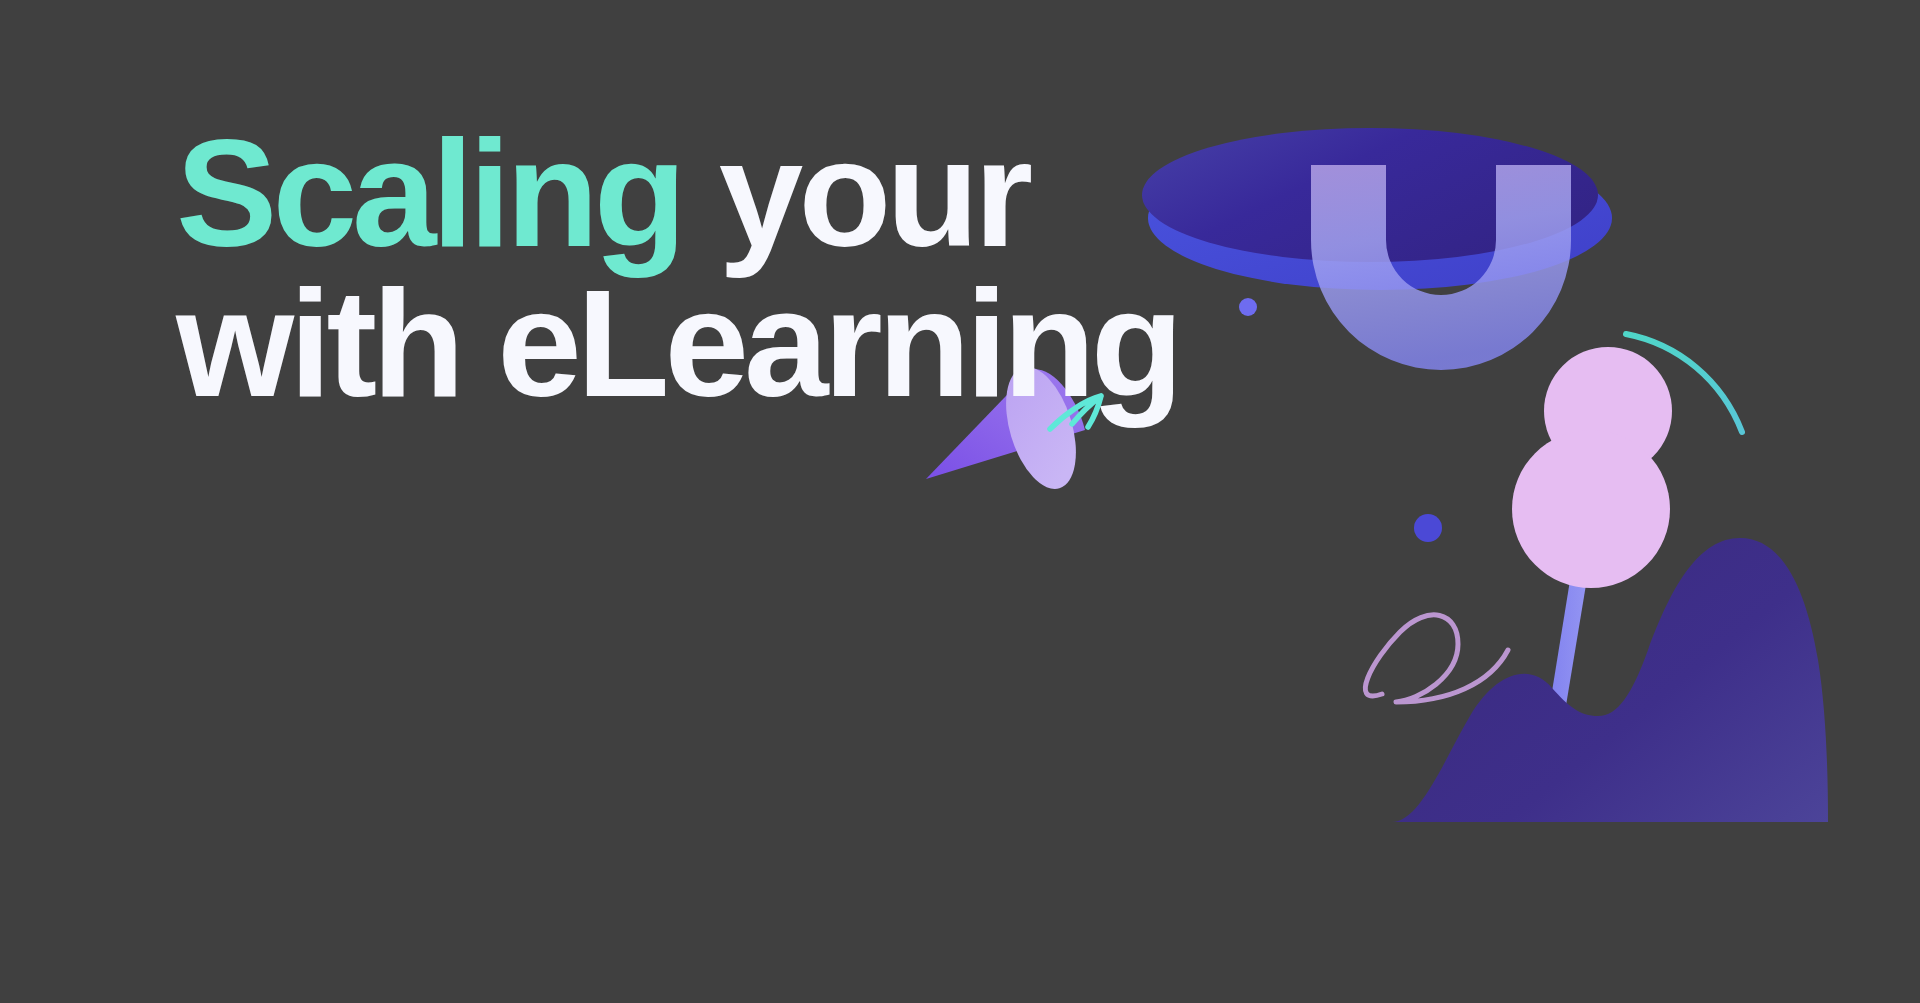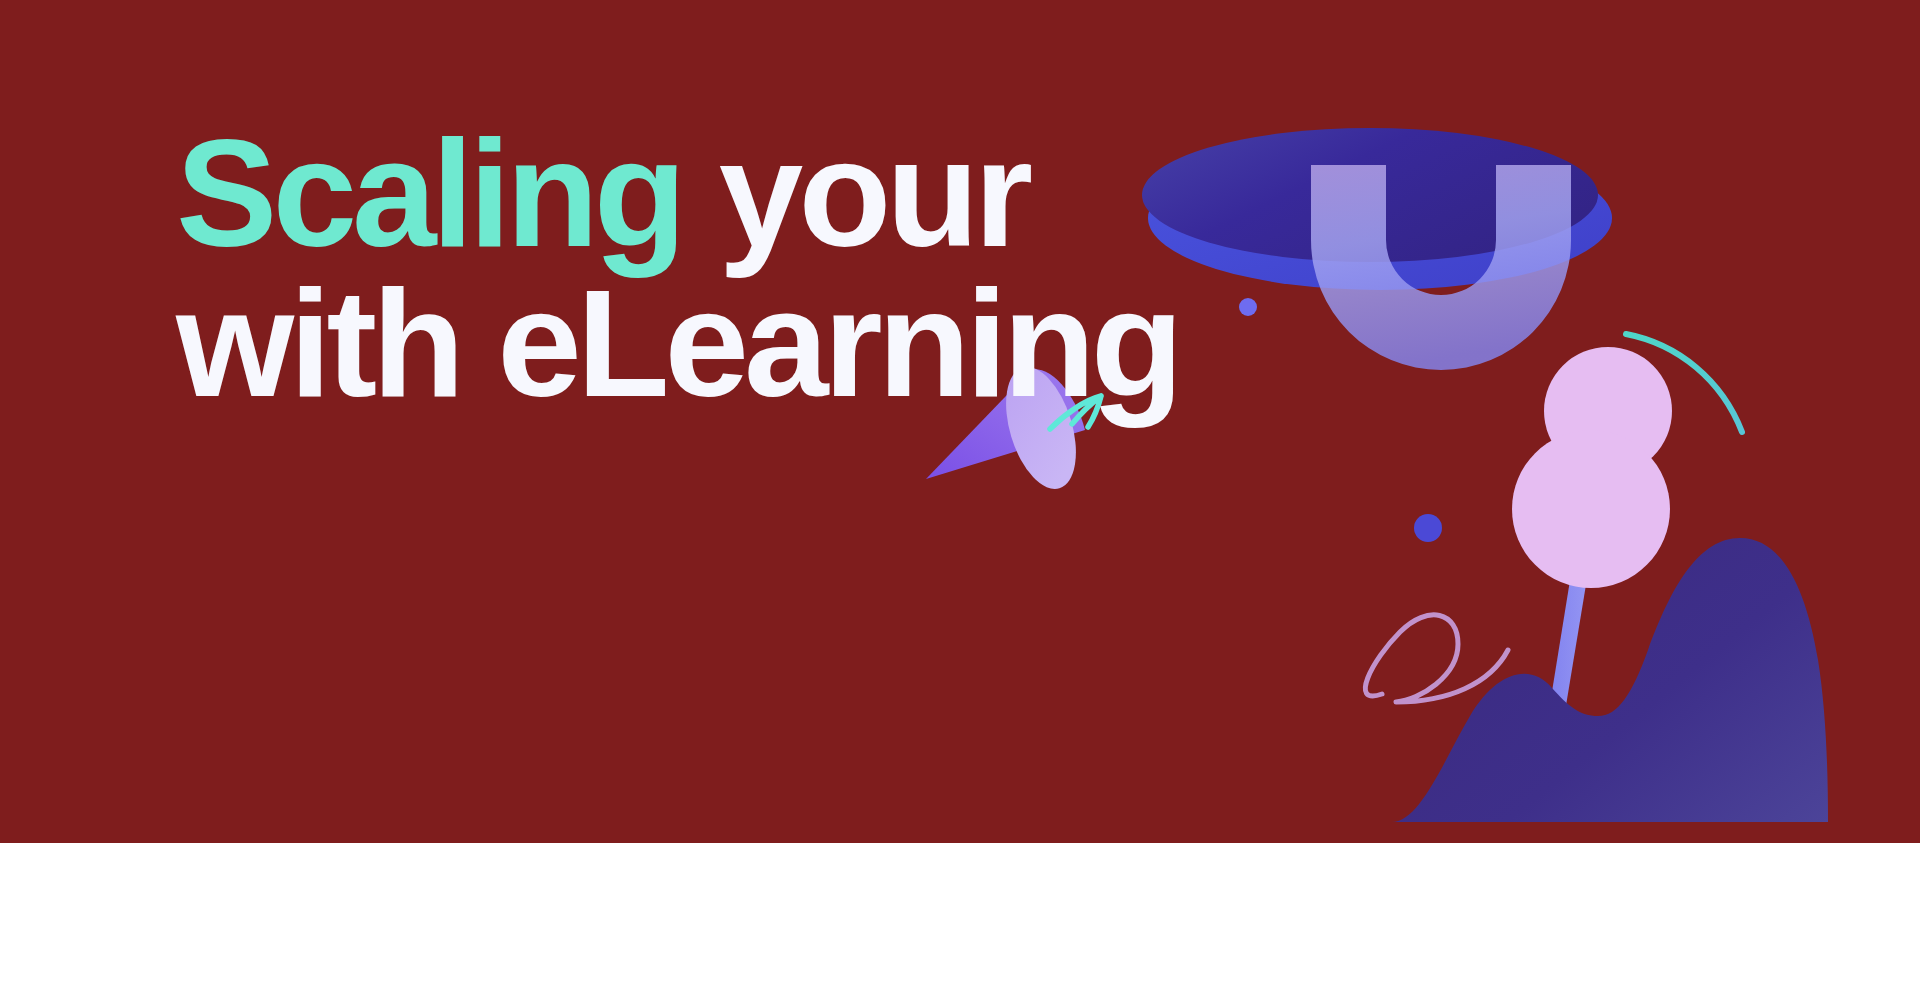--- a/index.html
+++ b/index.html
@@ -4,22 +4,22 @@
 <title>Scaling your learning programmes with eLearning</title>
 <style>
   * { margin:0; padding:0; box-sizing:border-box; }
   html, body {
     width:1920px; height:1003px;
     overflow:hidden;
     font-family:"Liberation Sans", sans-serif;
   }
   #banner {
     position:relative;
-    width:1920px; height:843px;
-    background:#7f1d1d;
+    width:1920px; height:1003px;
+    background:#404040;
     overflow:hidden;
   }
   #art {
     position:absolute;
     top:0; left:0;
     width:1920px; height:1003px;
     pointer-events:none;
   }
   #headline {
     position:absolute;

